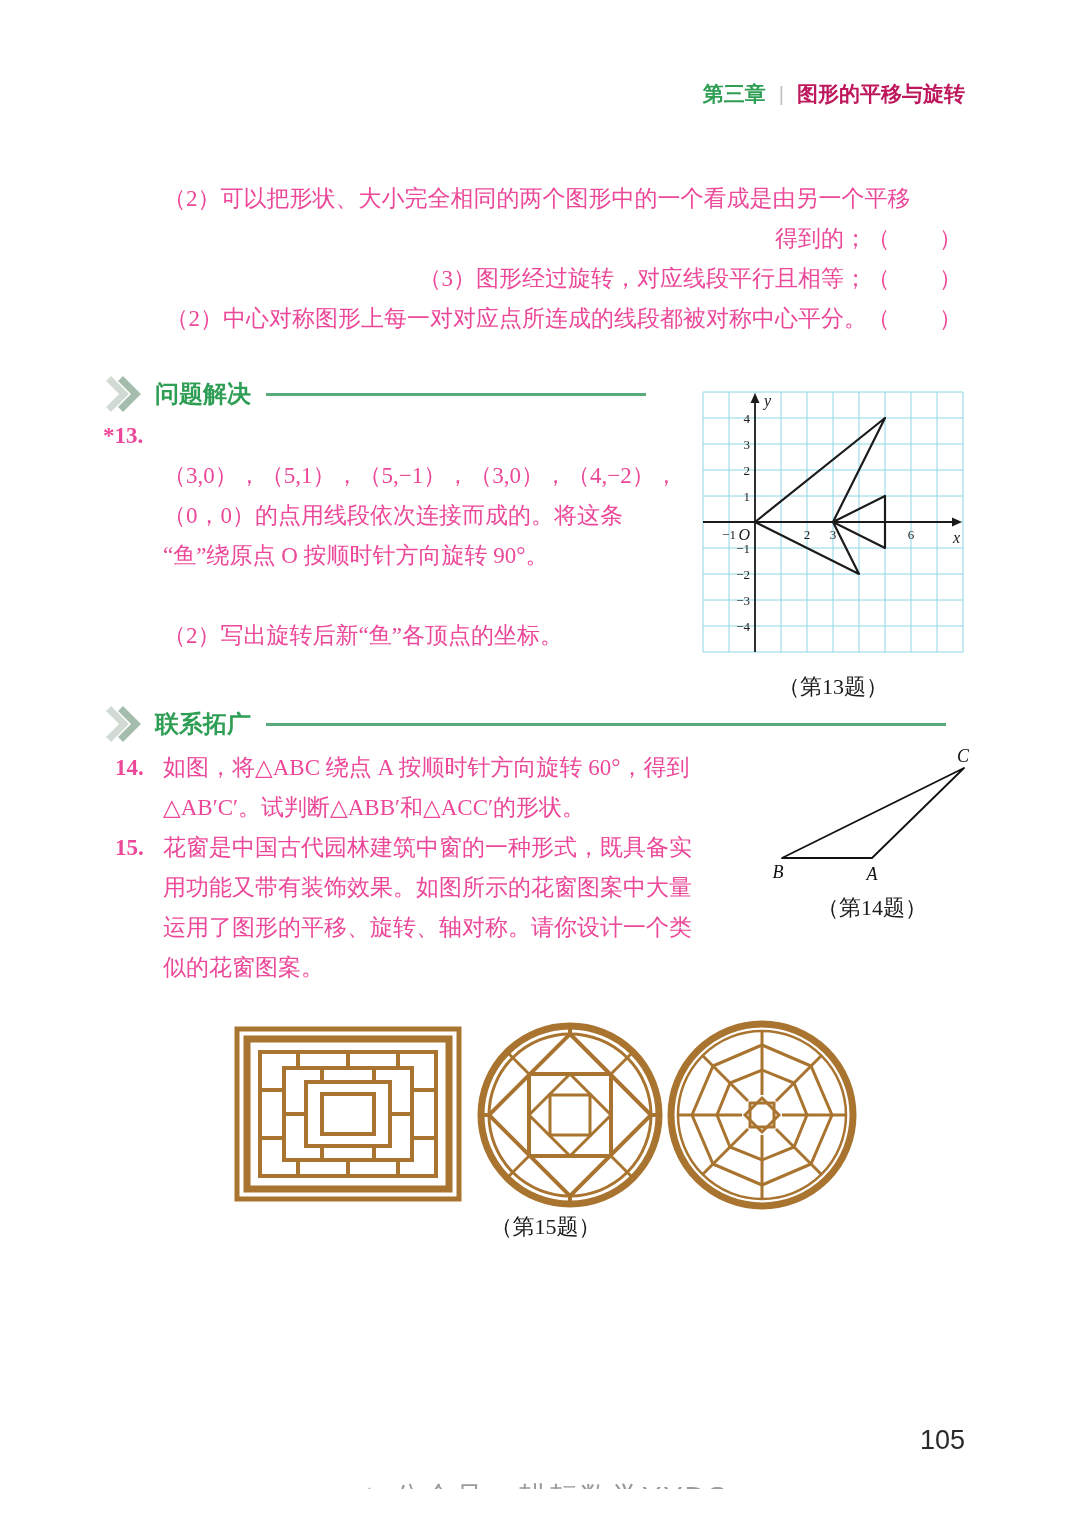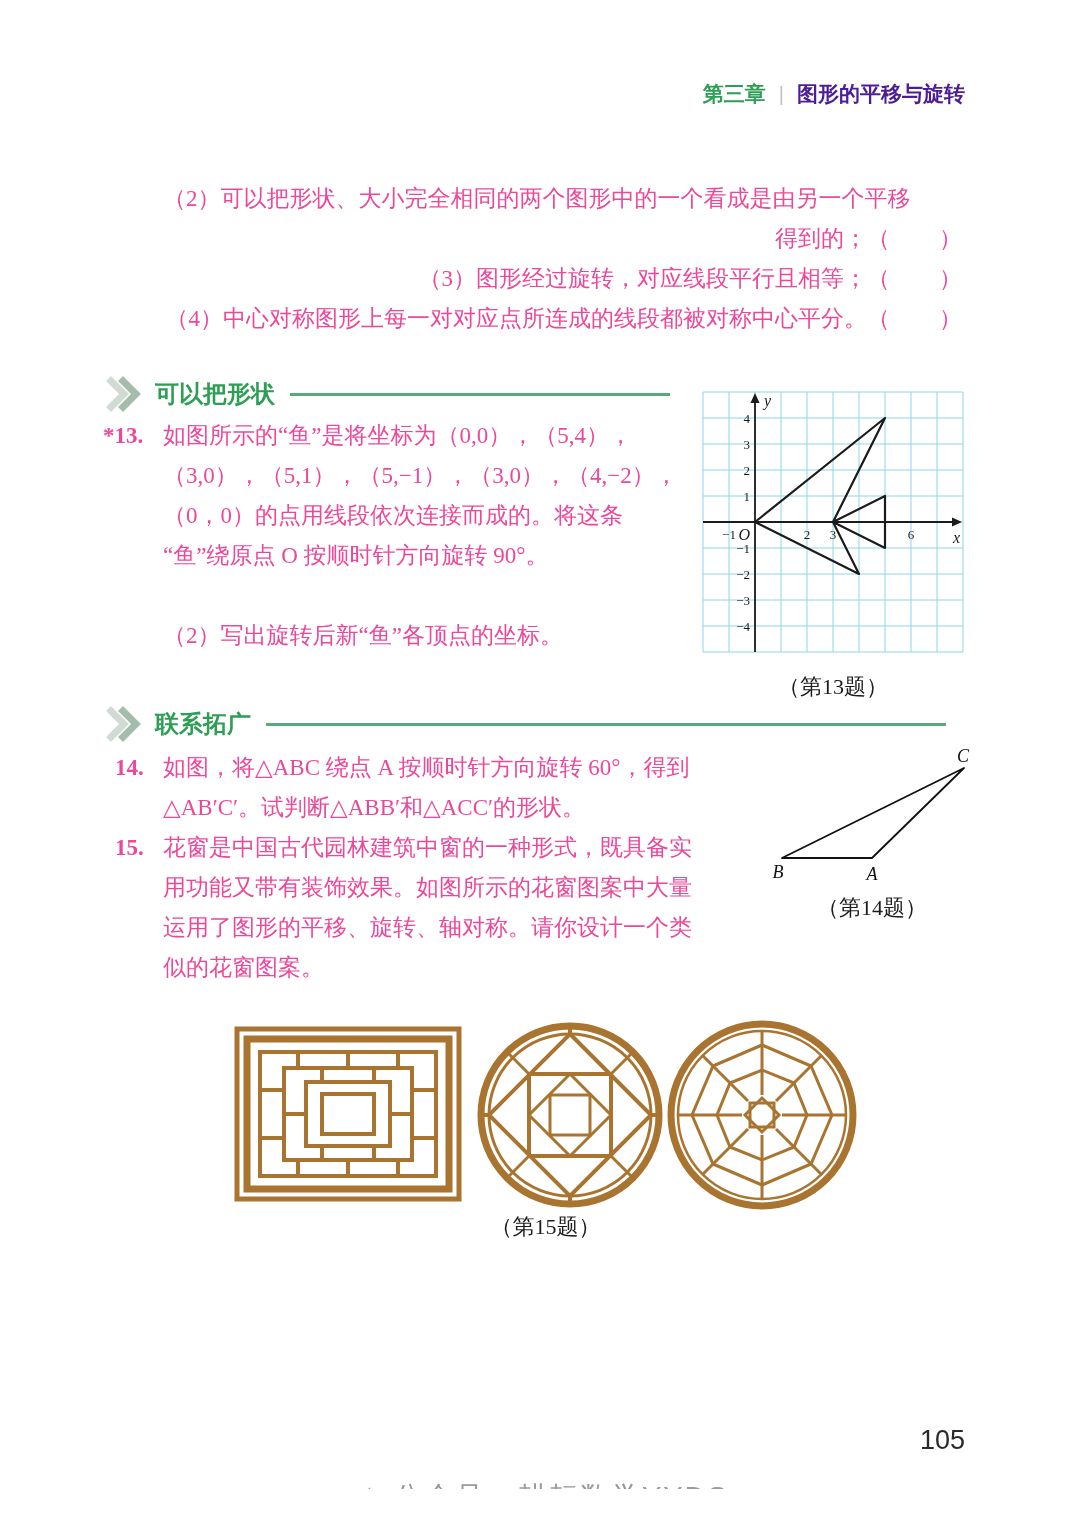--- a/index.html
+++ b/index.html
@@ -12,21 +12,21 @@
   .abs { position:absolute; }
   .body-text { font-size:23px; line-height:32px; white-space:nowrap; color:#ec4899; }
   .indent2 { padding-left:52px; }
   .tf-row { width:800px; display:flex; justify-content:flex-end; }
   .answer { letter-spacing:1px; }
 
   .header { display:flex; align-items:center; gap:13px;
     font-family:"Liberation Sans","DejaVu Sans",sans-serif; font-weight:bold; font-size:21px; }
   .chapter { color:var(--green,#2f9e55); }
   .hsep { color:#c0c0c0; font-weight:normal; font-size:20px; }
-  .htitle { color:#4c1d95; }
+  .htitle { color:#be185d; }
 
   .section { display:flex; align-items:center; gap:9px; }
   .sec-icon polyline { fill:none; stroke-width:7; stroke-linecap:square; }
   .sec-icon polyline:first-child { stroke:#d2dbd3; }
   .sec-icon polyline:last-child  { stroke:#a3bcab; }
   .sec-title { color:var(--green,#2f9e55); font-family:"Liberation Sans","DejaVu Sans",sans-serif;
     font-weight:bold; font-size:24px; }
   .rule { height:3px; background:#5aa87c; margin-left:6px; }
 
   .prob-num { font-weight:bold; font-size:23px; }
@@ -68,35 +68,34 @@
   <div class="abs body-text" style="left:163px; top:183px;">（2）可以把形状、大小完全相同的两个图形中的一个看成是由另一个平移</div>
   <div class="abs body-text tf-row" style="left:163px; top:223px;">
     <span class="indent2">得到的；</span>
     <span class="answer">（　　）</span>
   </div>
   <div class="abs body-text tf-row" style="left:163px; top:263px;">
     <span>（3）图形经过旋转，对应线段平行且相等；</span>
     <span class="answer">（　　）</span>
   </div>
   <div class="abs body-text tf-row" style="left:163px; top:303px;">
-    <span>（4）中心对称图形上每一对对应点所连成的线段都被对称中心平分。</span>
+    <span>（2）中心对称图形上每一对对应点所连成的线段都被对称中心平分。</span>
     <span class="answer">（　　）</span>
   </div>
 
   <div class="abs section" style="left:106px; top:378px;">
     <svg class="sec-icon" width="40" height="32" viewBox="0 0 40 32">
       <polyline points="5,3 18,16 5,29"></polyline>
       <polyline points="17,3 30,16 17,29"></polyline>
     </svg>
-    <span class="sec-title">可以把形状</span>
+    <span class="sec-title">问题解决</span>
     <div class="rule" style="width:380px;"></div>
   </div>
 
   <div class="abs body-text prob-num" style="left:103px; top:420px;">*13.</div>
-  <div class="abs body-text" style="left:163px; top:420px;">如图所示的“鱼”是将坐标为（0,0），（5,4），</div>
   <div class="abs body-text" style="left:163px; top:460px;">（3,0），（5,1），（5,−1），（3,0），（4,−2），</div>
   <div class="abs body-text" style="left:163px; top:500px;">（0，0）的点用线段依次连接而成的。将这条</div>
   <div class="abs body-text" style="left:163px; top:540px;">“鱼”绕原点 O 按顺时针方向旋转 90°。</div>
   <div class="abs body-text" style="left:163px; top:620px;">（2）写出旋转后新“鱼”各顶点的坐标。</div>
 
   <svg class="abs" style="left:703px; top:392px;" width="260" height="260" viewBox="0 0 260 260">
       <line class="grid" x1="0" y1="0" x2="0" y2="260"></line>
       <line class="grid" x1="26" y1="0" x2="26" y2="260"></line>
       <line class="grid" x1="52" y1="0" x2="52" y2="260"></line>
       <line class="grid" x1="78" y1="0" x2="78" y2="260"></line>

